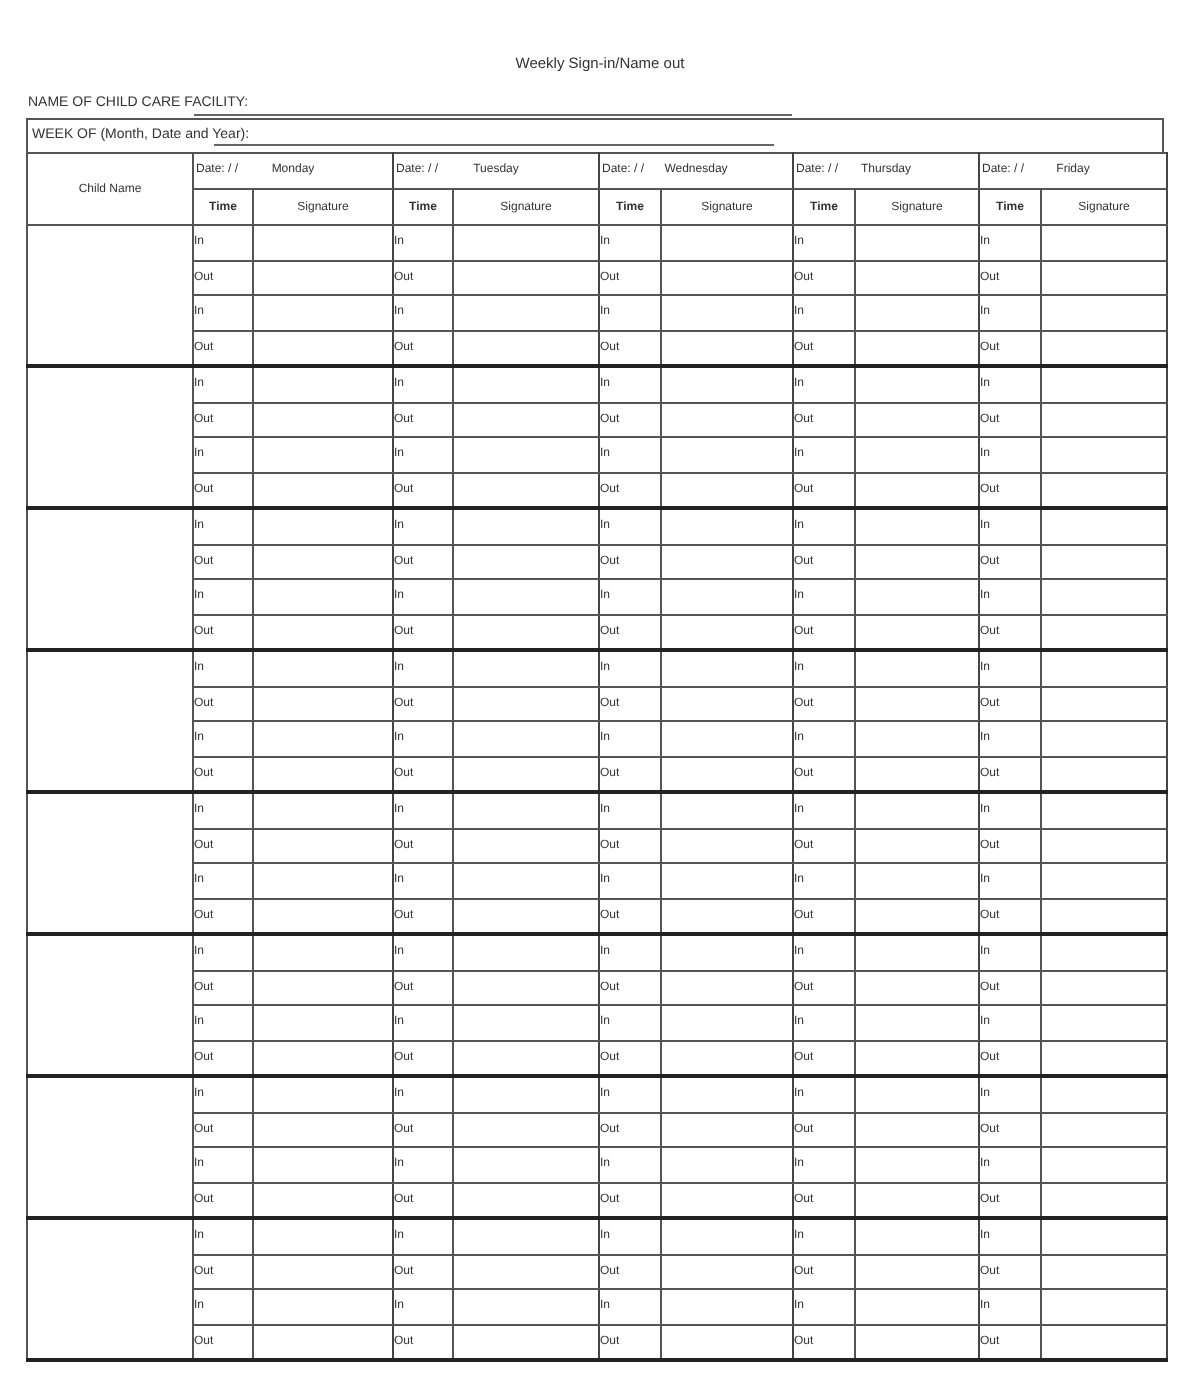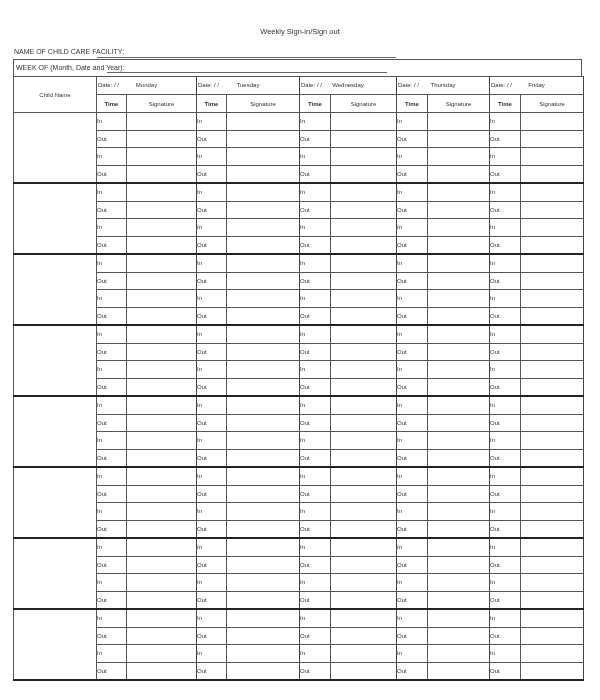--- a/index.html
+++ b/index.html
@@ -28,21 +28,21 @@
   td.name { border-left:1.5px solid #444; }
   td.slot { height:16.5px; padding-left:1px; font-size:5.5px; vertical-align:middle; }
   td.timeborder { border-right:1.5px solid #444; }
   tr.block-end td { border-bottom:2px solid #222; }
   tr.last td { border-bottom:2.5px solid #222; }
   .dayright { border-right:1.5px solid #444 !important; }
 </style>
 </head>
 <body>
 
-<div class="title">Weekly Sign-in/Sign out</div>
+<div class="title">Weekly Sign-in/Name out</div>
 
 <div class="facility">NAME OF CHILD CARE FACILITY:</div>
 <div class="facility-line"></div>
 
 <div class="weekbox">
   <span class="week-label">WEEK OF (Month, Date and Year):</span>
   <span class="week-line"></span>
 </div>
 
 <table class="grid">

